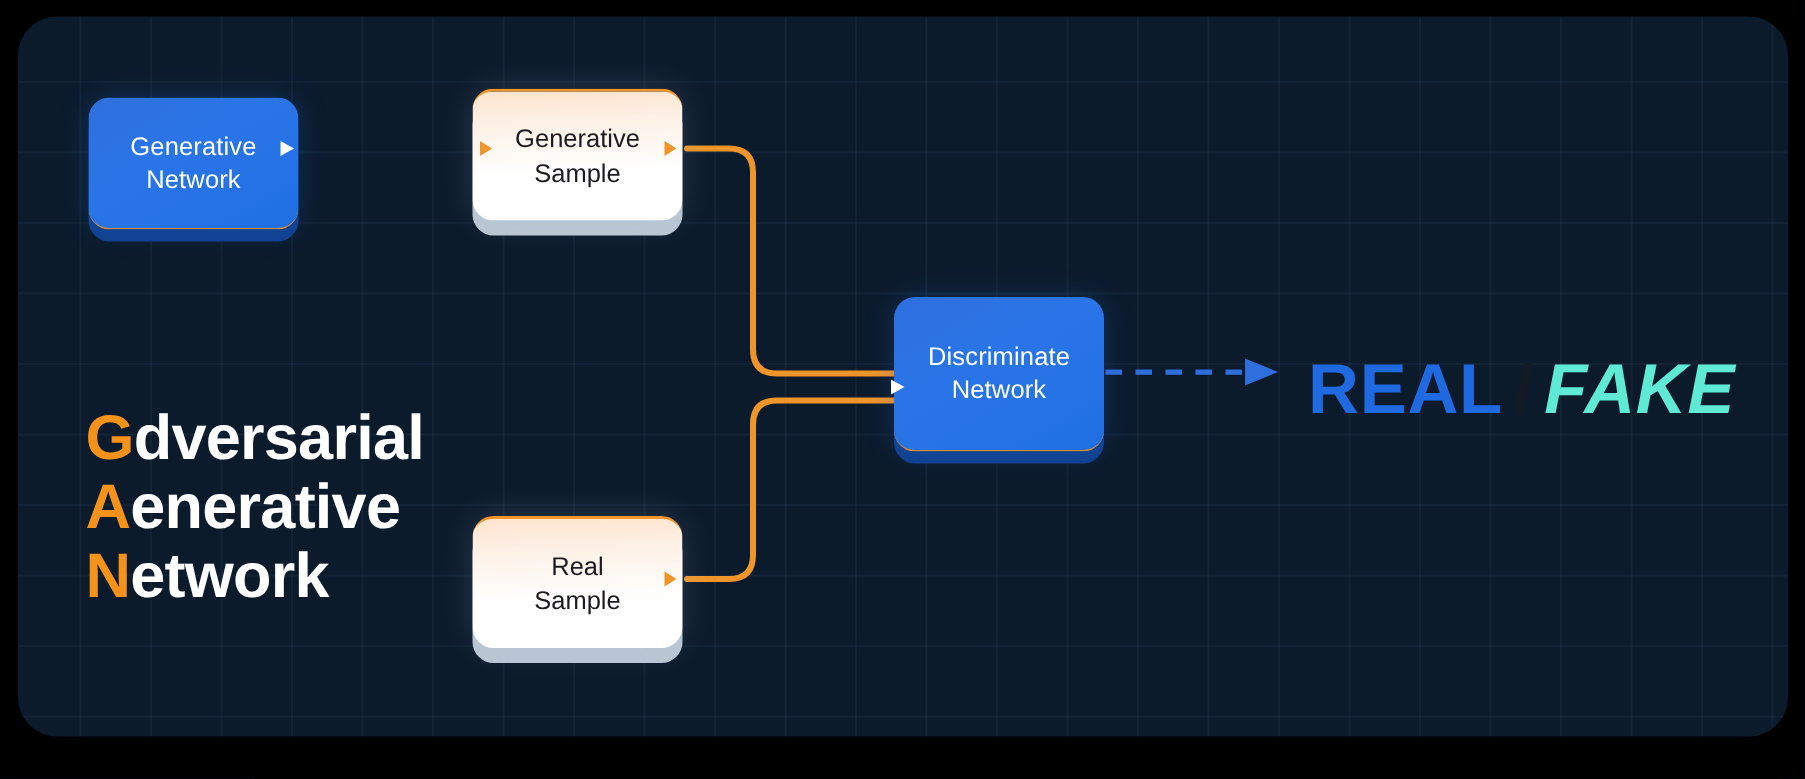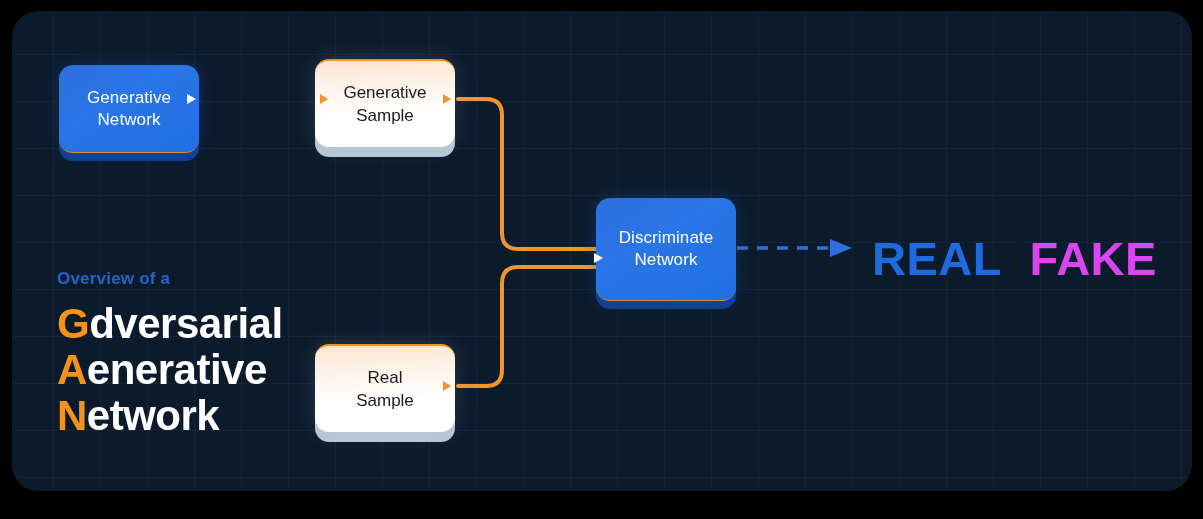--- a/index.html
+++ b/index.html
@@ -151,21 +151,21 @@
     left: 860px;
     top: 218px;
     font-size: 47px;
     font-weight: bold;
     letter-spacing: 0.5px;
     white-space: nowrap;
     line-height: 60px;
   }
   #verdict .real  { color: #1f6ae0; }
   #verdict .slash { color: #121a24; padding: 0 7px; }
-  #verdict .fake  { color: #d946ef; }
+  #verdict .fake  { color: #5eead4; font-style: italic; }
 </style>
 </head>
 <body>
 
 <div id="stage">
   <div id="canvas">
 
     <div id="grid"></div>
 
     <svg id="svglayer" viewBox="0 0 1180 480" xmlns="http://www.w3.org/2000/svg">
@@ -235,21 +235,20 @@
       <div class="face">
         <div class="label">
           <div>Discriminate</div>
           <div>Network</div>
         </div>
       </div>
       <span class="tri tri-white" style="left:-2px; top:55px;"></span>
     </div>
 
     <div id="title">
-      <div id="overline">Overview of a</div>
       <div class="gan-line">
         <span class="cap">G</span><span>dversarial</span>
       </div>
       <div class="gan-line">
         <span class="cap">A</span><span>enerative</span>
       </div>
       <div class="gan-line">
         <span class="cap">N</span><span>etwork</span>
       </div>
     </div>

